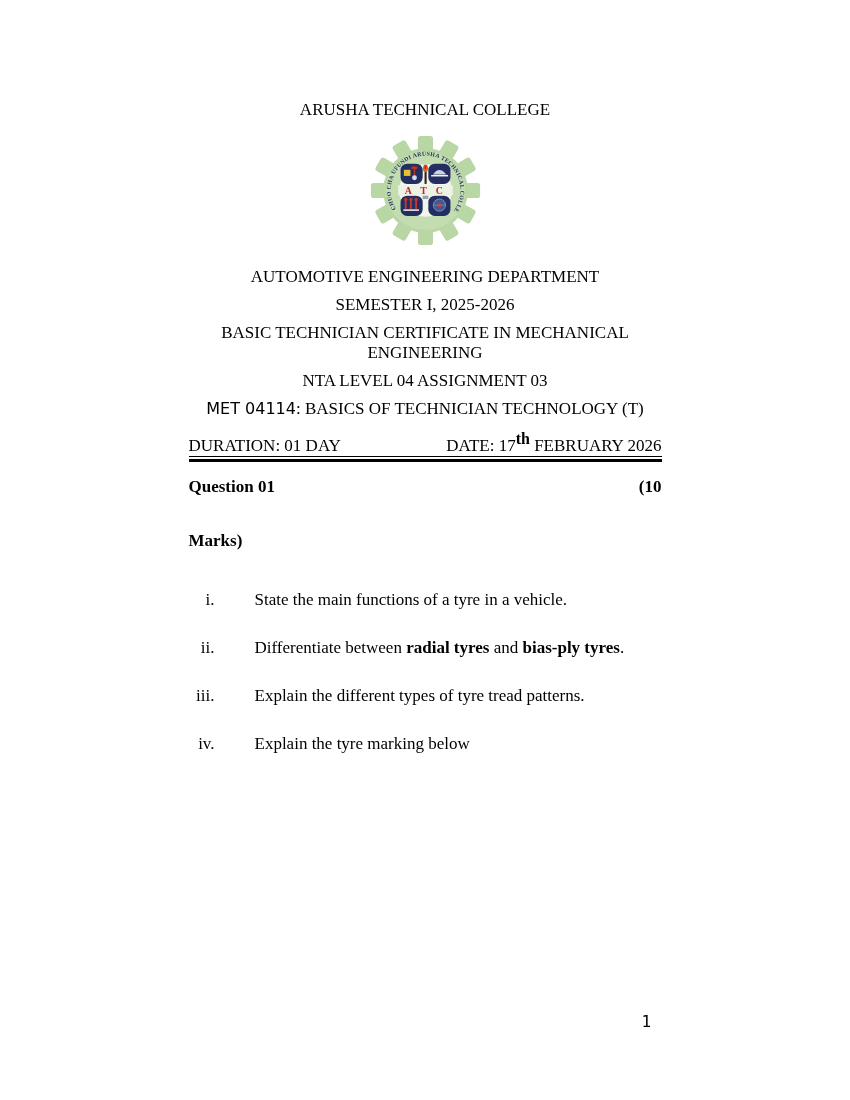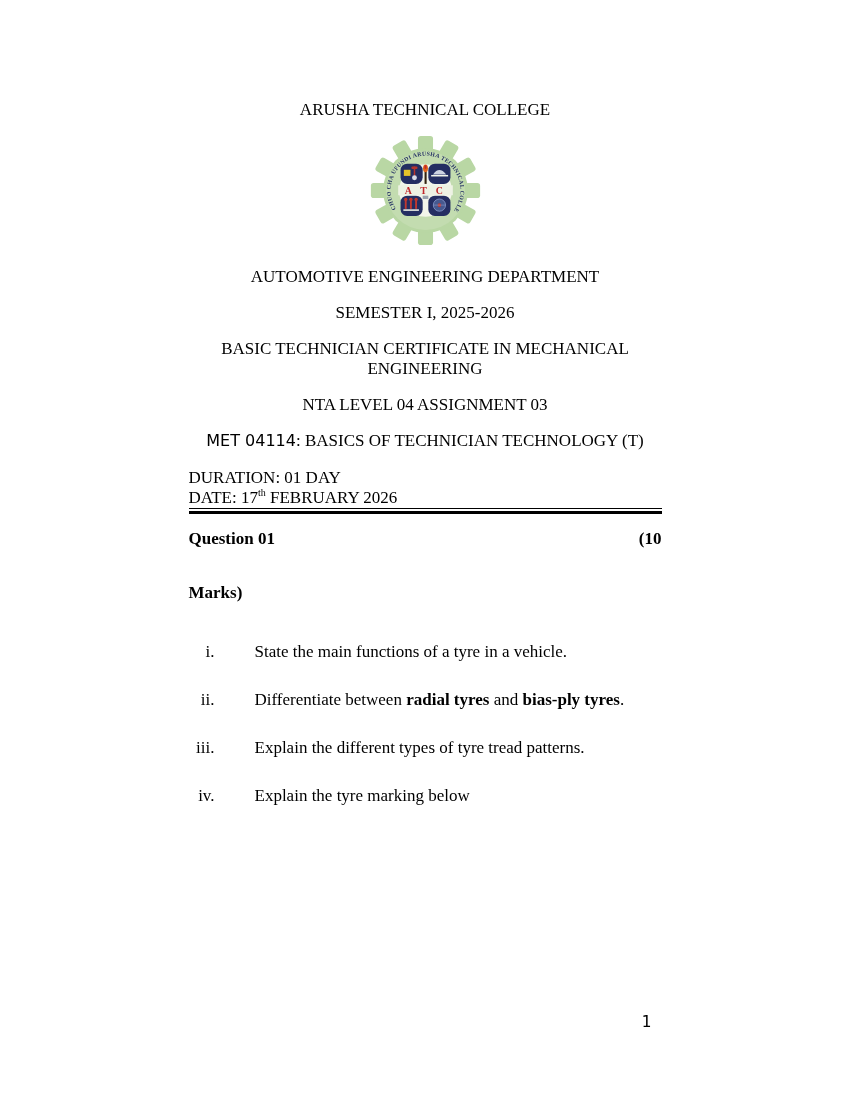--- a/index.html
+++ b/index.html
@@ -10,41 +10,40 @@
     height: 1100px;
     margin: 0 auto;
     background: #ffffff;
     font-family: "Liberation Serif", serif;
     font-size: 17px;
     color: #000000;
     overflow: hidden;
   }
   .content { padding: 100px 100px 0 100px; }
   .center { text-align: center; }
-  .hline { line-height: 20px; margin-top: 16px; }
+  .hline { line-height: 20px; margin-top: 8px; }
   .title-line { line-height: 20px; margin-top: 0; }
   .logo-wrap { margin-top: 14px; text-align: center; }
   .logo-wrap svg { display: inline-block; }
   .course-code {
     font-family: "DejaVu Sans", sans-serif;
     font-size: 16px;
   }
   .rule-wrap {
     margin-top: 17px;
     border-bottom: 3.5px solid #000000;
     padding-bottom: 2px;
   }
   .rule-row {
     display: flex;
     justify-content: space-between;
     line-height: 20px;
     border-bottom: 1.2px solid #000000;
-    flex-direction: column;
   }
-  sup { font-size: 10px; vertical-align: super; line-height: 0; }
+  sup { font-size: 16px; vertical-align: super; line-height: 0; font-weight: bold; }
   .q-head {
     display: flex;
     justify-content: space-between;
     font-weight: bold;
     line-height: 20px;
     margin-top: 15px;
   }
   .q-wrap {
     font-weight: bold;
     line-height: 20px;

